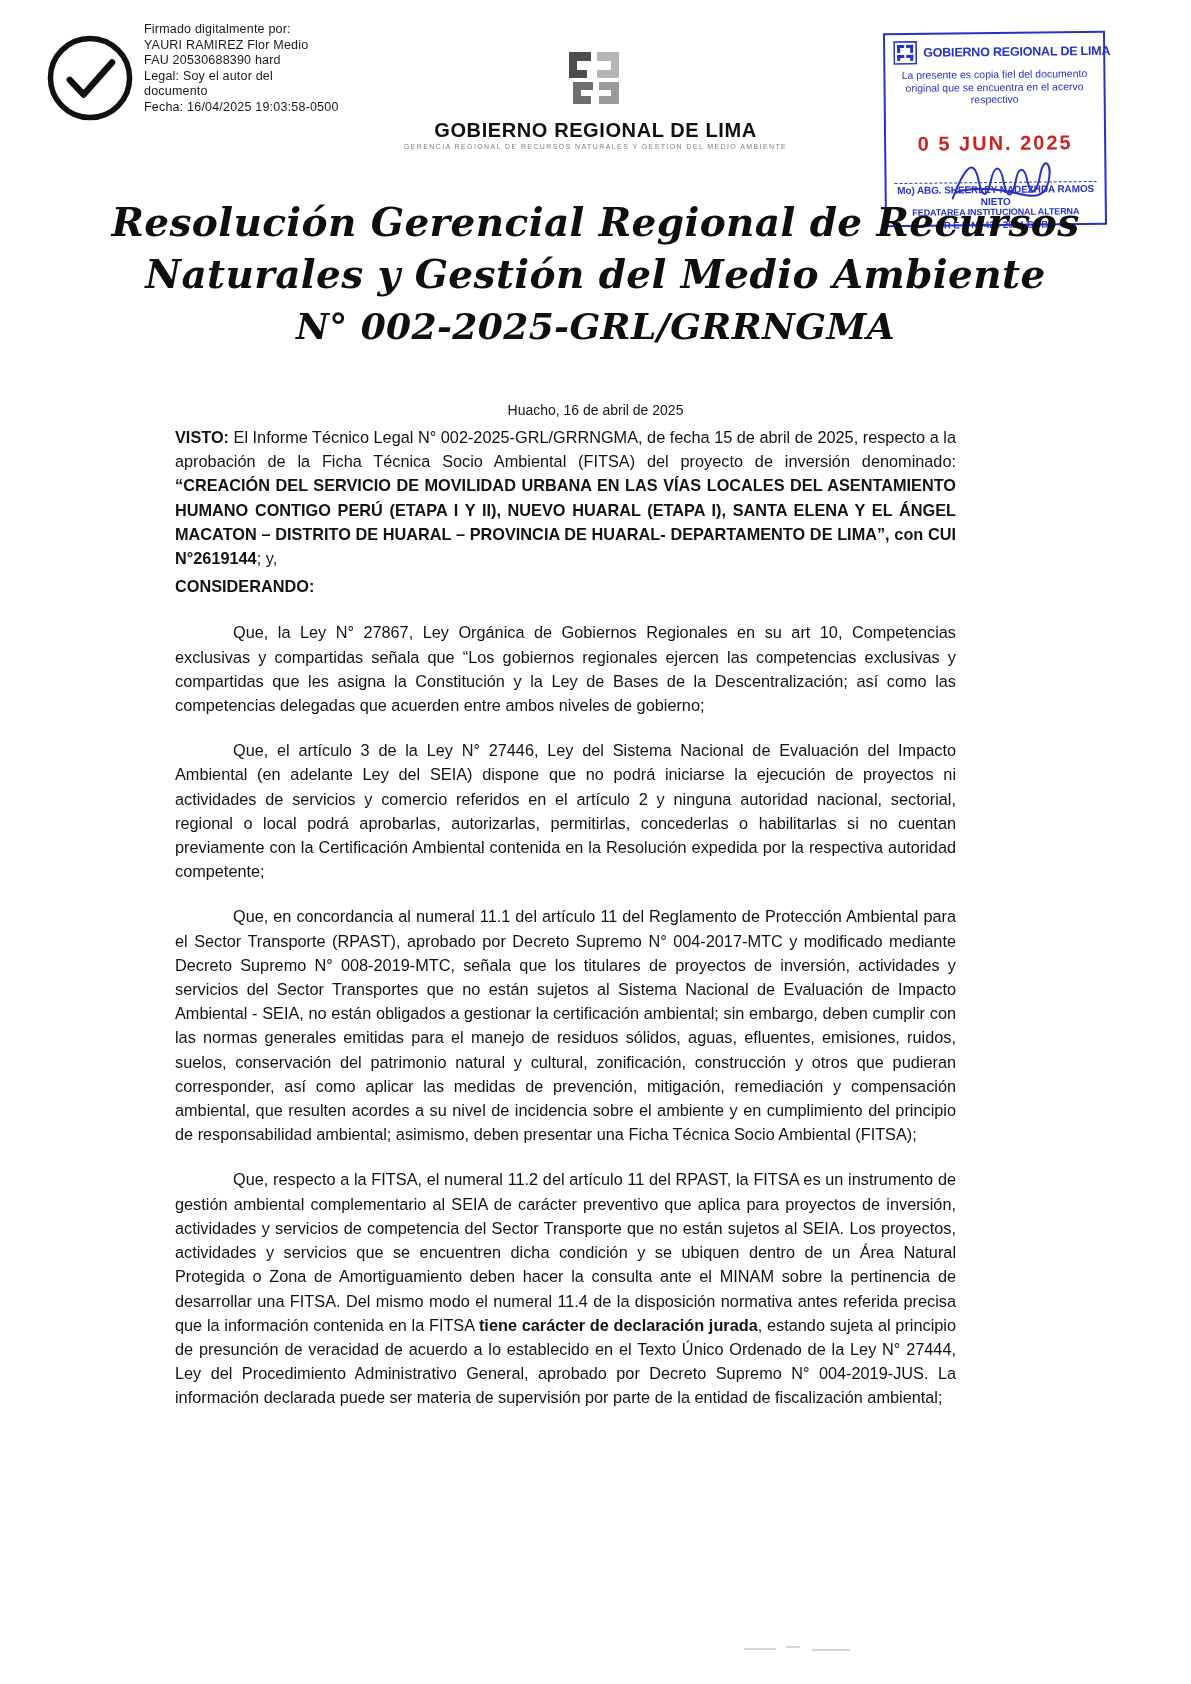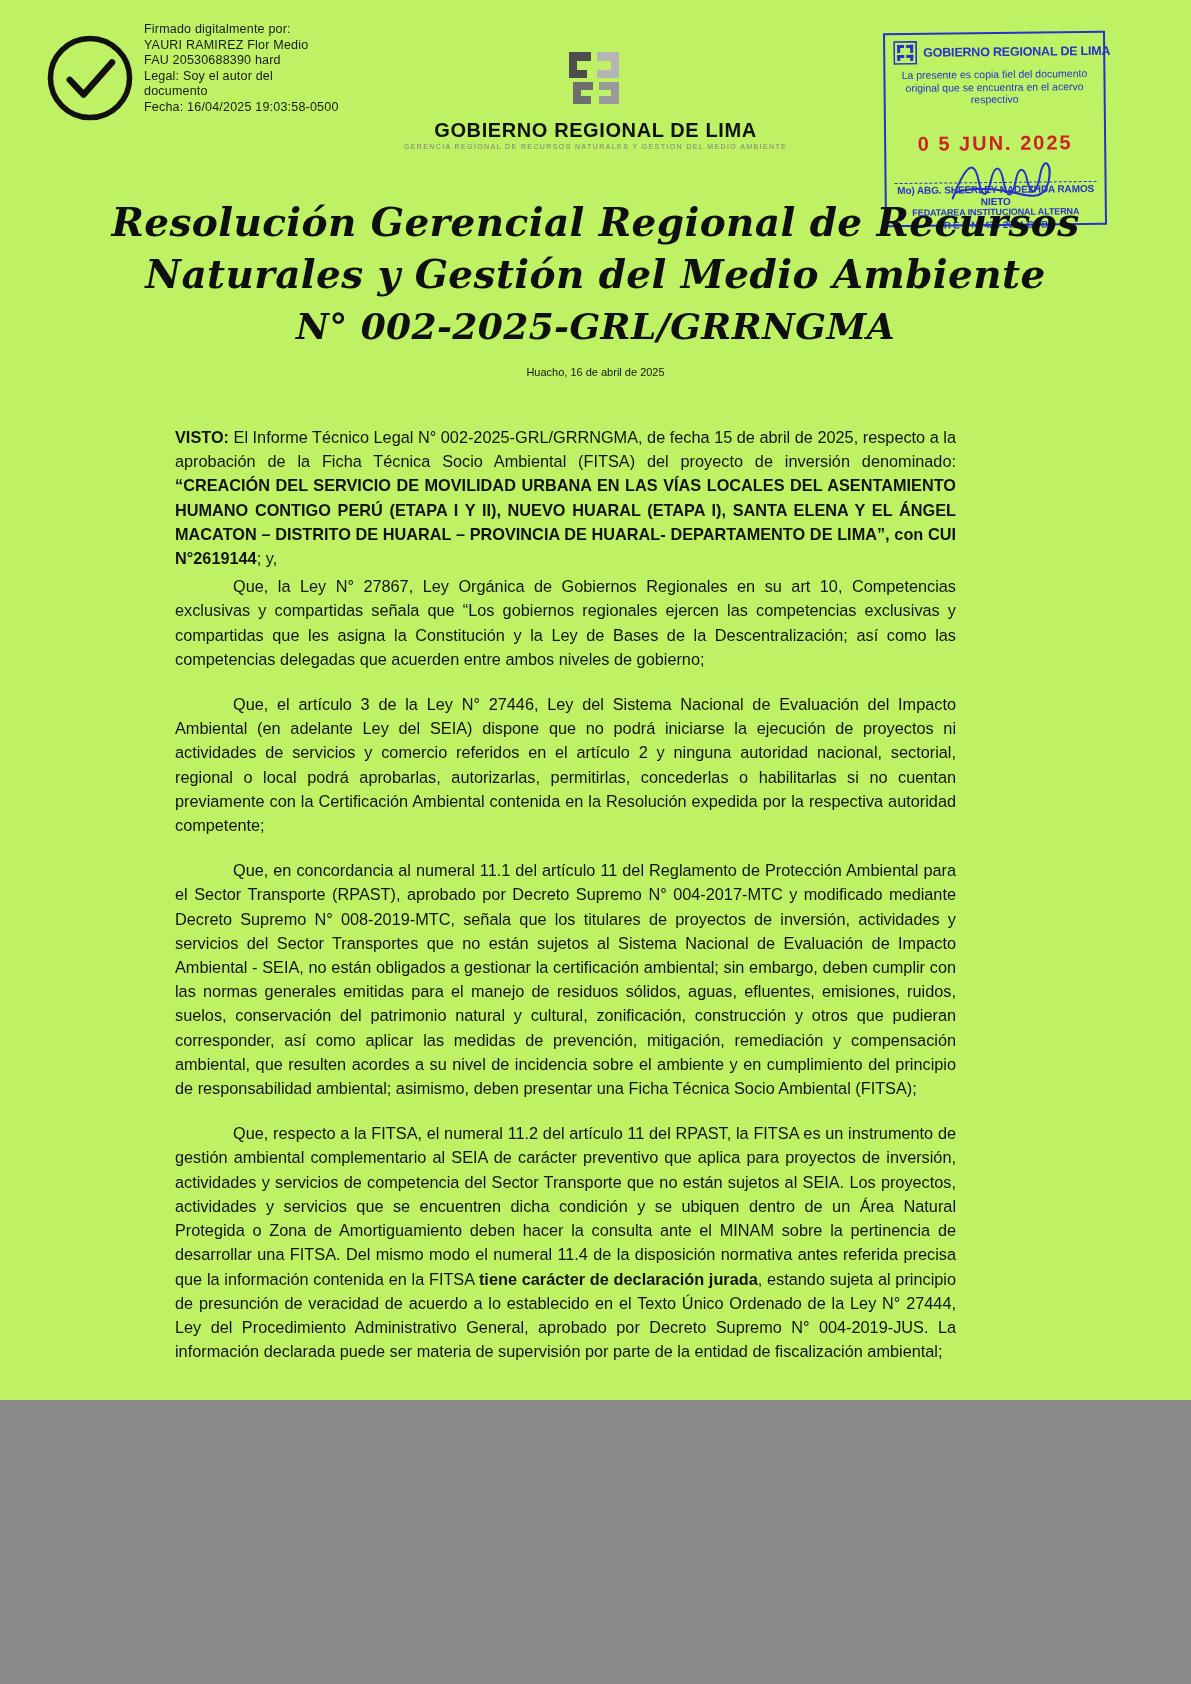--- a/index.html
+++ b/index.html
@@ -4,22 +4,22 @@
 <title>Resolución Gerencial Regional</title>
 <style>
   html, body {
     margin: 0;
     padding: 0;
     background: #8a8a8a;
   }
   .page {
     position: relative;
     width: 1191px;
-    height: 1400px;
-    background: #bef264;
+    height: 1684px;
+    background: #ffffff;
     margin: 0 auto;
     overflow: hidden;
     font-family: "Liberation Sans", sans-serif;
     color: #141414;
   }
 
   
   .sigblock {
     position: absolute;
     left: 36px;
@@ -164,24 +164,24 @@
     line-height: 52px;
     color: #0f0f0f;
     letter-spacing: 0.4px;
   }
   .res-title .l3 { font-size: 36px; }
 
   
   .place-date {
     position: absolute;
     left: 0;
-    top: 366px;
+    top: 402px;
     width: 1191px;
     text-align: center;
-    font-size: 11px;
+    font-size: 14px;
     color: #161616;
   }
   .body {
     position: absolute;
     left: 175px;
     top: 425px;
     width: 781px;
     font-size: 16.3px;
     line-height: 24.2px;
     text-align: justify;
@@ -289,20 +289,21 @@
     <div>Naturales y Gestión del Medio Ambiente</div>
     <div class="l3">N° 002-2025-GRL/GRRNGMA</div>
   </div>
 
   <div class="place-date">Huacho, 16 de abril de 2025</div>
 
   <div class="body">
 
     <p class="tight"><b>VISTO:</b><span> El Informe Técnico Legal N° 002-2025-GRL/GRRNGMA, de fecha 15 de abril de 2025, respecto a la aprobación de la Ficha Técnica Socio Ambiental (FITSA) del proyecto de inversión denominado: </span><b>“CREACIÓN DEL SERVICIO DE MOVILIDAD URBANA EN LAS VÍAS LOCALES DEL ASENTAMIENTO HUMANO CONTIGO PERÚ (ETAPA I Y II), NUEVO HUARAL (ETAPA I), SANTA ELENA Y EL ÁNGEL MACATON – DISTRITO DE HUARAL – PROVINCIA DE HUARAL- DEPARTAMENTO DE LIMA”, con CUI N°2619144</b><span>; y,</span></p>
 
+    <p class="considerando">CONSIDERANDO:</p>
 
     <p class="indent">Que, la Ley N° 27867, Ley Orgánica de Gobiernos Regionales en su art 10, Competencias exclusivas y compartidas señala que “Los gobiernos regionales ejercen las competencias exclusivas y compartidas que les asigna la Constitución y la Ley de Bases de la Descentralización; así como las competencias delegadas que acuerden entre ambos niveles de gobierno;</p>
 
     <p class="indent">Que, el artículo 3 de la Ley N° 27446, Ley del Sistema Nacional de Evaluación del Impacto Ambiental (en adelante Ley del SEIA) dispone que no podrá iniciarse la ejecución de proyectos ni actividades de servicios y comercio referidos en el artículo 2 y ninguna autoridad nacional, sectorial, regional o local podrá aprobarlas, autorizarlas, permitirlas, concederlas o habilitarlas si no cuentan previamente con la Certificación Ambiental contenida en la Resolución expedida por la respectiva autoridad competente;</p>
 
     <p class="indent">Que, en concordancia al numeral 11.1 del artículo 11 del Reglamento de Protección Ambiental para el Sector Transporte (RPAST), aprobado por Decreto Supremo N° 004-2017-MTC y modificado mediante Decreto Supremo N° 008-2019-MTC, señala que los titulares de proyectos de inversión, actividades y servicios del Sector Transportes que no están sujetos al Sistema Nacional de Evaluación de Impacto Ambiental - SEIA, no están obligados a gestionar la certificación ambiental; sin embargo, deben cumplir con las normas generales emitidas para el manejo de residuos sólidos, aguas, efluentes, emisiones, ruidos, suelos, conservación del patrimonio natural y cultural, zonificación, construcción y otros que pudieran corresponder, así como aplicar las medidas de prevención, mitigación, remediación y compensación ambiental, que resulten acordes a su nivel de incidencia sobre el ambiente y en cumplimiento del principio de responsabilidad ambiental; asimismo, deben presentar una Ficha Técnica Socio Ambiental (FITSA);</p>
 
     <p class="indent"><span>Que, respecto a la FITSA, el numeral 11.2 del artículo 11 del RPAST, la FITSA es un instrumento de gestión ambiental complementario al SEIA de carácter preventivo que aplica para proyectos de inversión, actividades y servicios de competencia del Sector Transporte que no están sujetos al SEIA. Los proyectos, actividades y servicios que se encuentren dicha condición y se ubiquen dentro de un Área Natural Protegida o Zona de Amortiguamiento deben hacer la consulta ante el MINAM sobre la pertinencia de desarrollar una FITSA. Del mismo modo el numeral 11.4 de la disposición normativa antes referida precisa que la información contenida en la FITSA </span><b>tiene carácter de declaración jurada</b><span>, estando sujeta al principio de presunción de veracidad de acuerdo a lo establecido en el Texto Único Ordenado de la Ley N° 27444, Ley del Procedimiento Administrativo General, aprobado por Decreto Supremo N° 004-2019-JUS. La información declarada puede ser materia de supervisión por parte de la entidad de fiscalización ambiental;</span></p>
 
 

